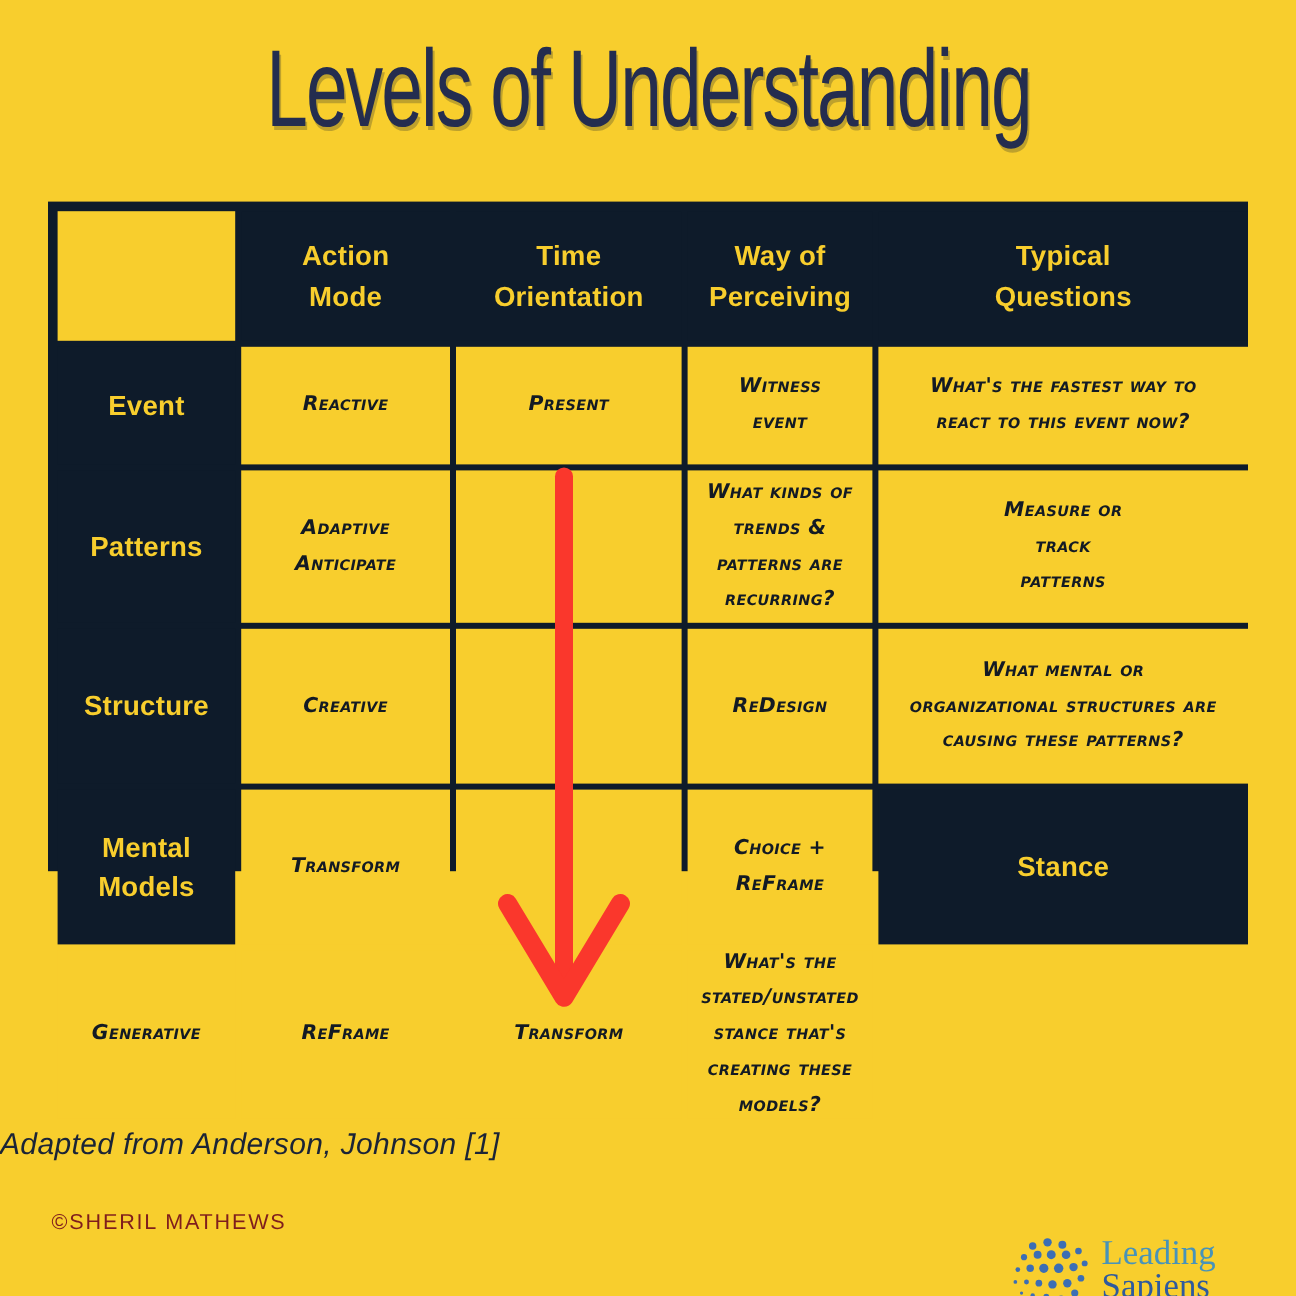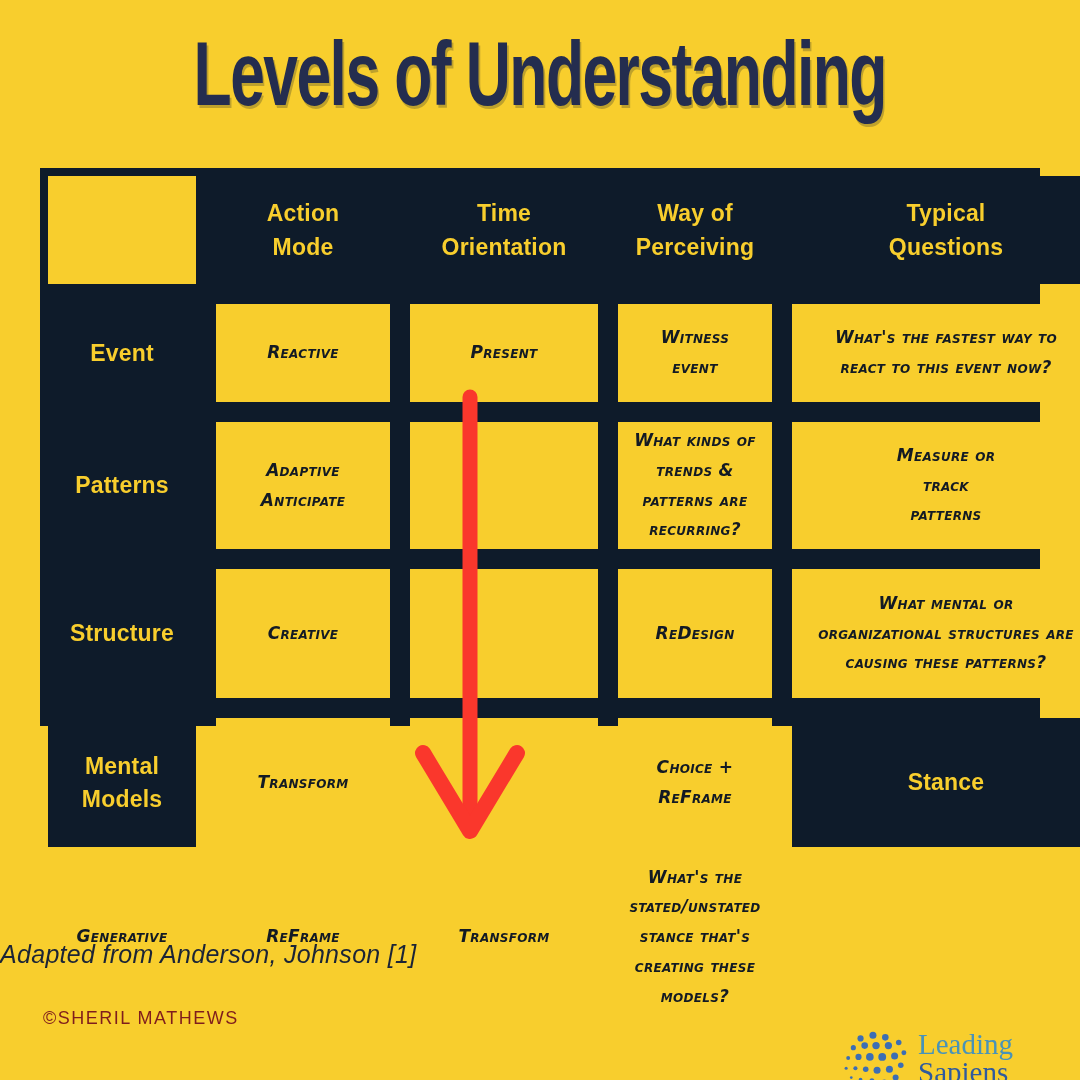--- a/index.html
+++ b/index.html
@@ -7,42 +7,42 @@
     position:relative;
     width:1080px;height:1080px;
     background:#F8CE2D;
     overflow:hidden;
     font-family:"Liberation Sans", sans-serif;
   }
   
   .title{
     position:absolute;left:0;top:30px;width:1080px;
     text-align:center;margin:0;
-    font-size:80px;font-weight:700;
+    font-size:80px;font-weight:400;
     color:#242D4F;
     letter-spacing:-2px;
     line-height:1.1;
   }
   .title-inner{
     display:inline-block;
     transform:scale(0.78,1.14);
     text-shadow:2px 3px 0 rgba(14,27,42,0.25);
     white-space:nowrap;
   }
   
   .table{
     position:absolute;left:40px;top:168px;
     width:1000px;height:558px;
     box-sizing:border-box;
     background:#0E1B2A;
     padding:8px;
     display:grid;
     grid-template-columns:148px 174px 188px 154px 308px;
     grid-template-rows:108px 98px 127px 129px 129px 140px;
-    gap:20px;
+    gap:5px;
   }
   .cell{
     display:flex;align-items:center;justify-content:center;
     text-align:center;
     white-space:pre-line;
     box-sizing:border-box;
   }
   .cell.corner{ background:#F8CE2D; }
   .cell.head{
     background:#0E1B2A;color:#F8CE2D;

